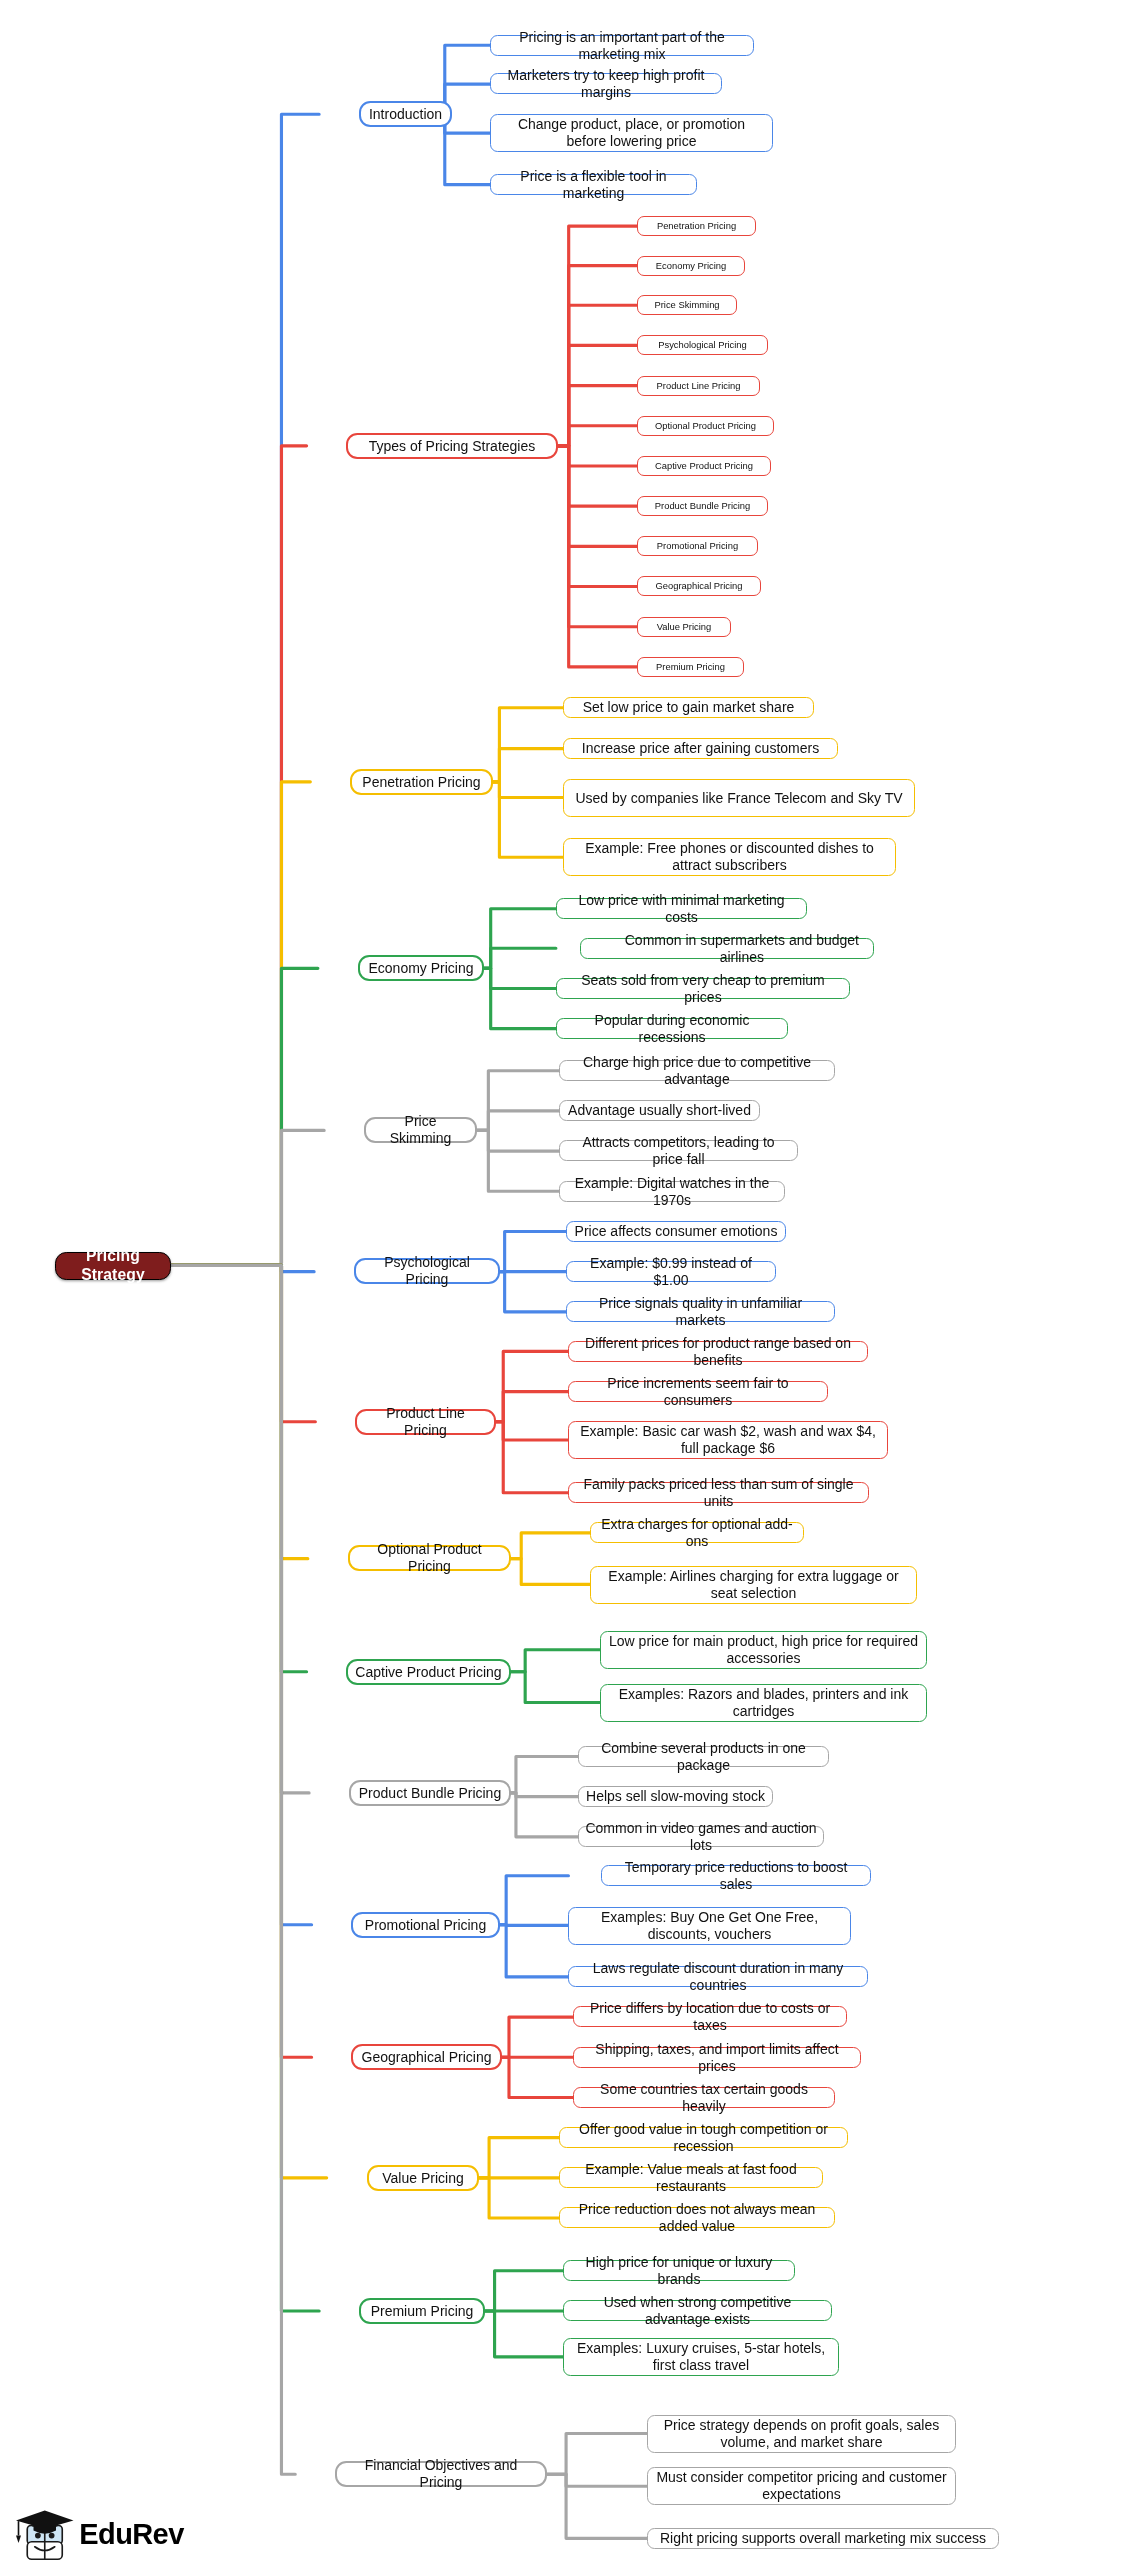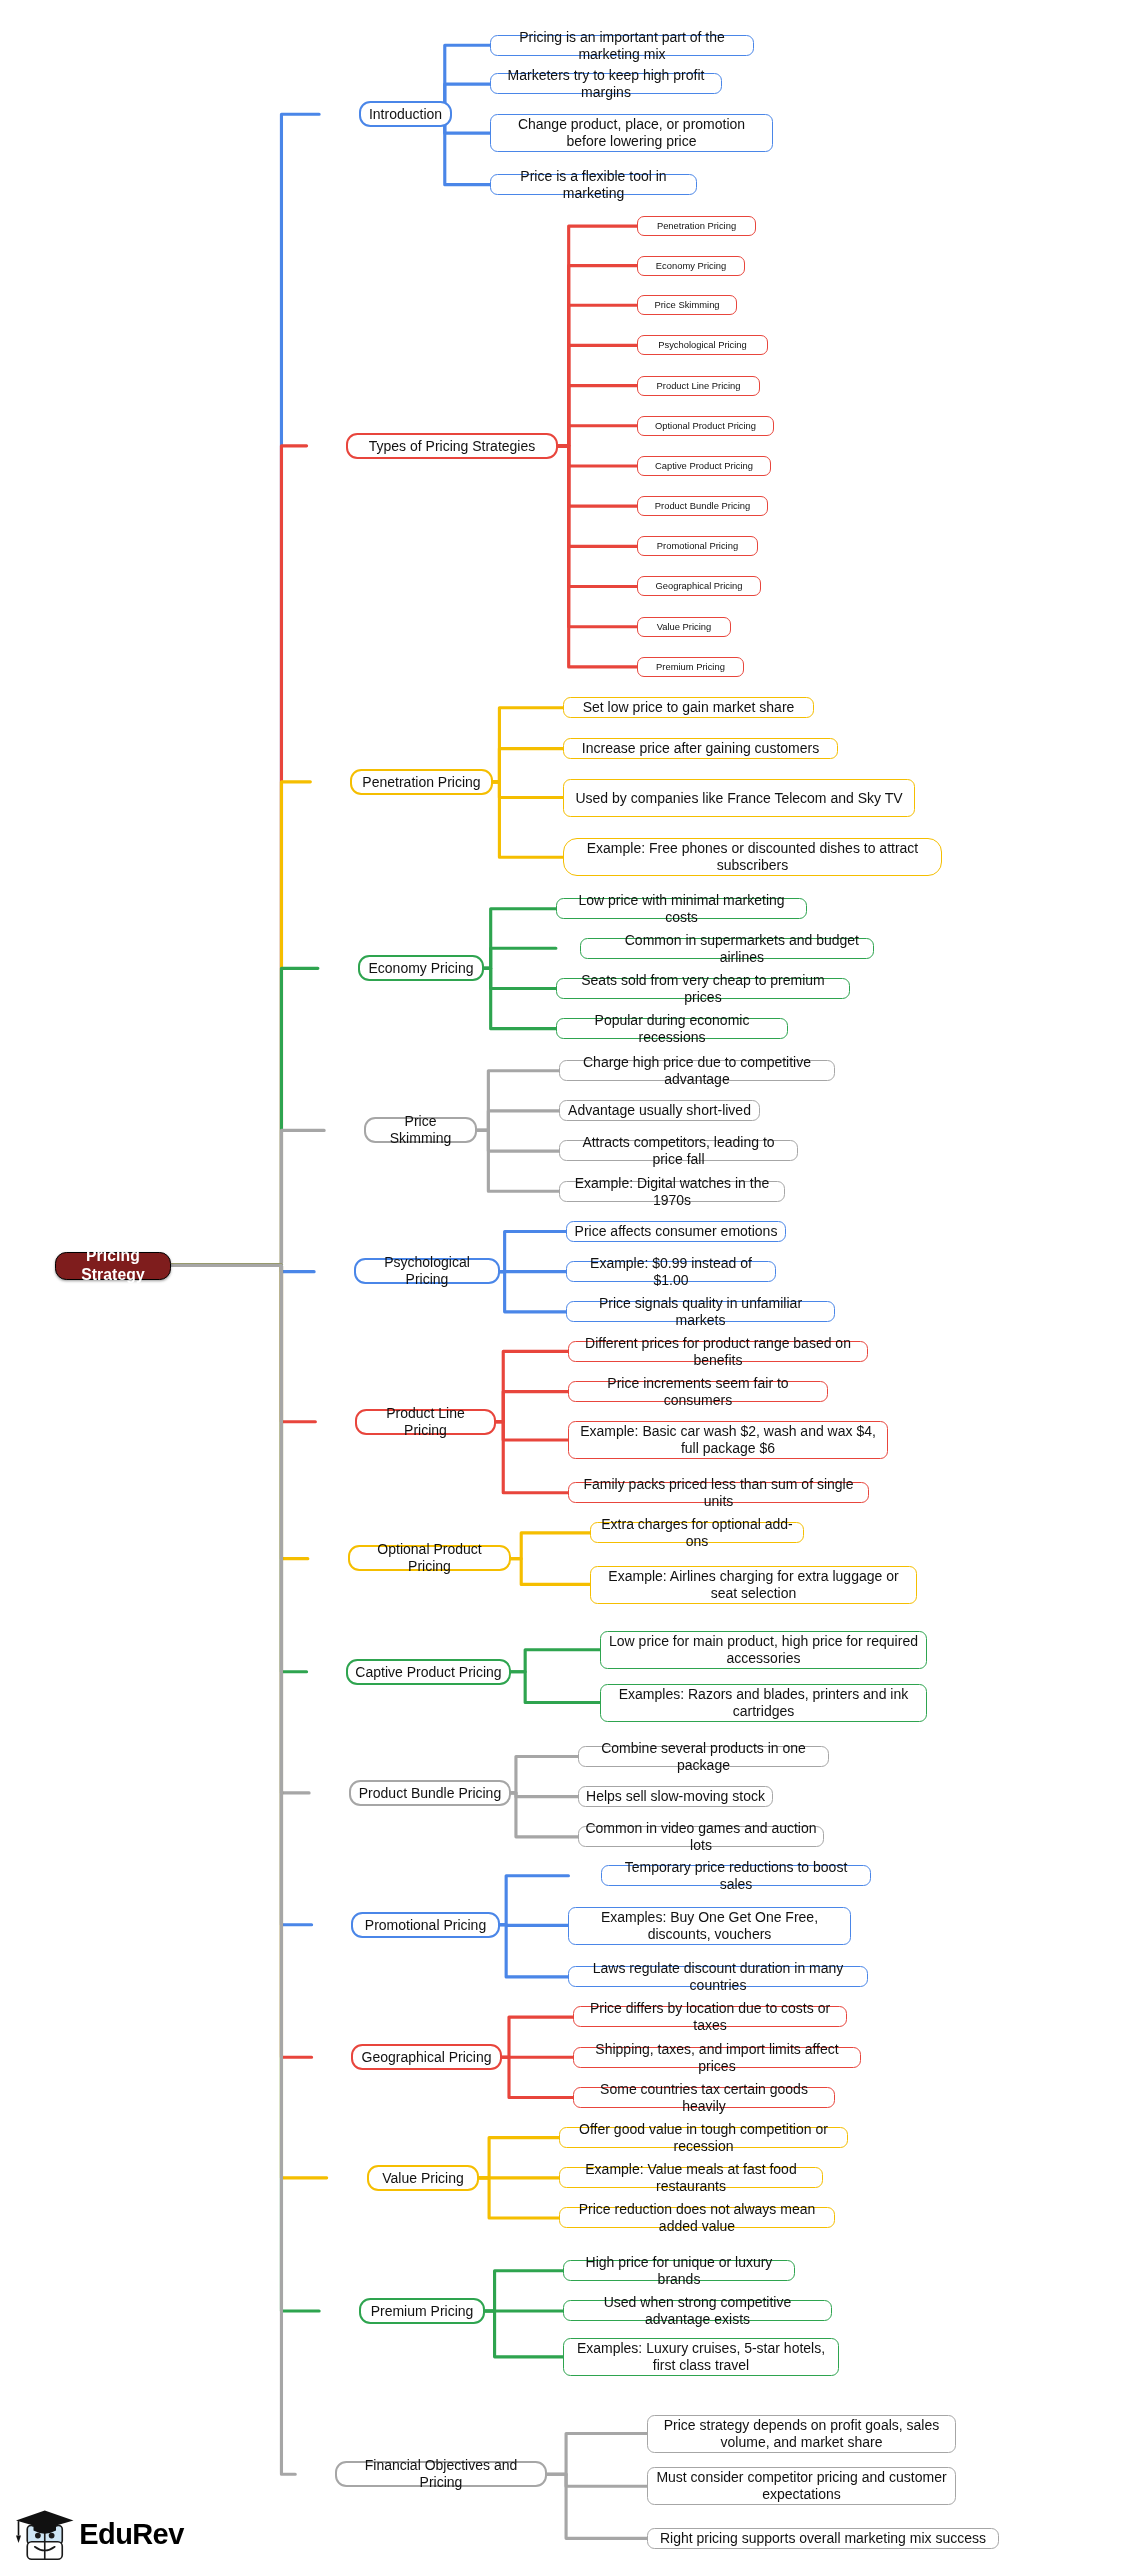--- a/index.html
+++ b/index.html
@@ -164,21 +164,21 @@
       <div class="node lvl2 tight c-red" style="left: 637px; top: 456px; width: 134px; height: 20px;">Captive Product Pricing</div>
       <div class="node lvl2 tight c-red" style="left: 637px; top: 496px; width: 131px; height: 20px;">Product Bundle Pricing</div>
       <div class="node lvl2 tight c-red" style="left: 637px; top: 536px; width: 121px; height: 20px;">Promotional Pricing</div>
       <div class="node lvl2 tight c-red" style="left: 637px; top: 576px; width: 124px; height: 20px;">Geographical Pricing</div>
       <div class="node lvl2 tight c-red" style="left: 637px; top: 617px; width: 94px; height: 20px;">Value Pricing</div>
       <div class="node lvl2 tight c-red" style="left: 637px; top: 657px; width: 107px; height: 20px;">Premium Pricing</div>
       <div class="node lvl1 c-yellow" style="left: 310px; top: 769px; width: 143px; height: 26px;">Penetration Pricing</div>
       <div class="node lvl2 c-yellow" style="left: 563px; top: 697px; width: 251px; height: 21.4px;">Set low price to gain market share</div>
       <div class="node lvl2 c-yellow" style="left: 563px; top: 738px; width: 275px; height: 21.4px;">Increase price after gaining customers</div>
       <div class="node lvl2 c-yellow" style="left: 563px; top: 779px; width: 352px; height: 38px;">Used by companies like France Telecom and Sky TV</div>
-      <div class="node lvl2 c-yellow" style="left: 563px; top: 838px; width: 379px; height: 38px; border-radius: 14px;">Example: Free phones or discounted dishes to attract subscribers</div>
+      <div class="node lvl2 c-yellow" style="left: 563px; top: 838px; width: 333px; height: 38px;">Example: Free phones or discounted dishes to attract subscribers</div>
       <div class="node lvl1 c-green" style="left: 318px; top: 955px; width: 126px; height: 26px;">Economy Pricing</div>
       <div class="node lvl2 c-green" style="left: 556px; top: 898px; width: 251px; height: 21.4px;">Low price with minimal marketing costs</div>
       <div class="node lvl2 c-green" style="left: 580px; top: 938px; width: 294px; height: 21.4px; padding-left: 36px;">Common in supermarkets and budget airlines</div>
       <div class="node lvl2 c-green" style="left: 556px; top: 978px; width: 294px; height: 21.4px;">Seats sold from very cheap to premium prices</div>
       <div class="node lvl2 c-green" style="left: 556px; top: 1018px; width: 232px; height: 21.4px;">Popular during economic recessions</div>
       <div class="node lvl1 c-gray" style="left: 324px; top: 1117px; width: 113px; height: 26px;">Price Skimming</div>
       <div class="node lvl2 c-gray" style="left: 559px; top: 1060px; width: 276px; height: 21.4px;">Charge high price due to competitive advantage</div>
       <div class="node lvl2 c-gray" style="left: 559px; top: 1100px; width: 201px; height: 21.4px;">Advantage usually short-lived</div>
       <div class="node lvl2 c-gray" style="left: 559px; top: 1140px; width: 239px; height: 21.4px;">Attracts competitors, leading to price fall</div>
       <div class="node lvl2 c-gray" style="left: 559px; top: 1181px; width: 226px; height: 21.4px;">Example: Digital watches in the 1970s</div>

